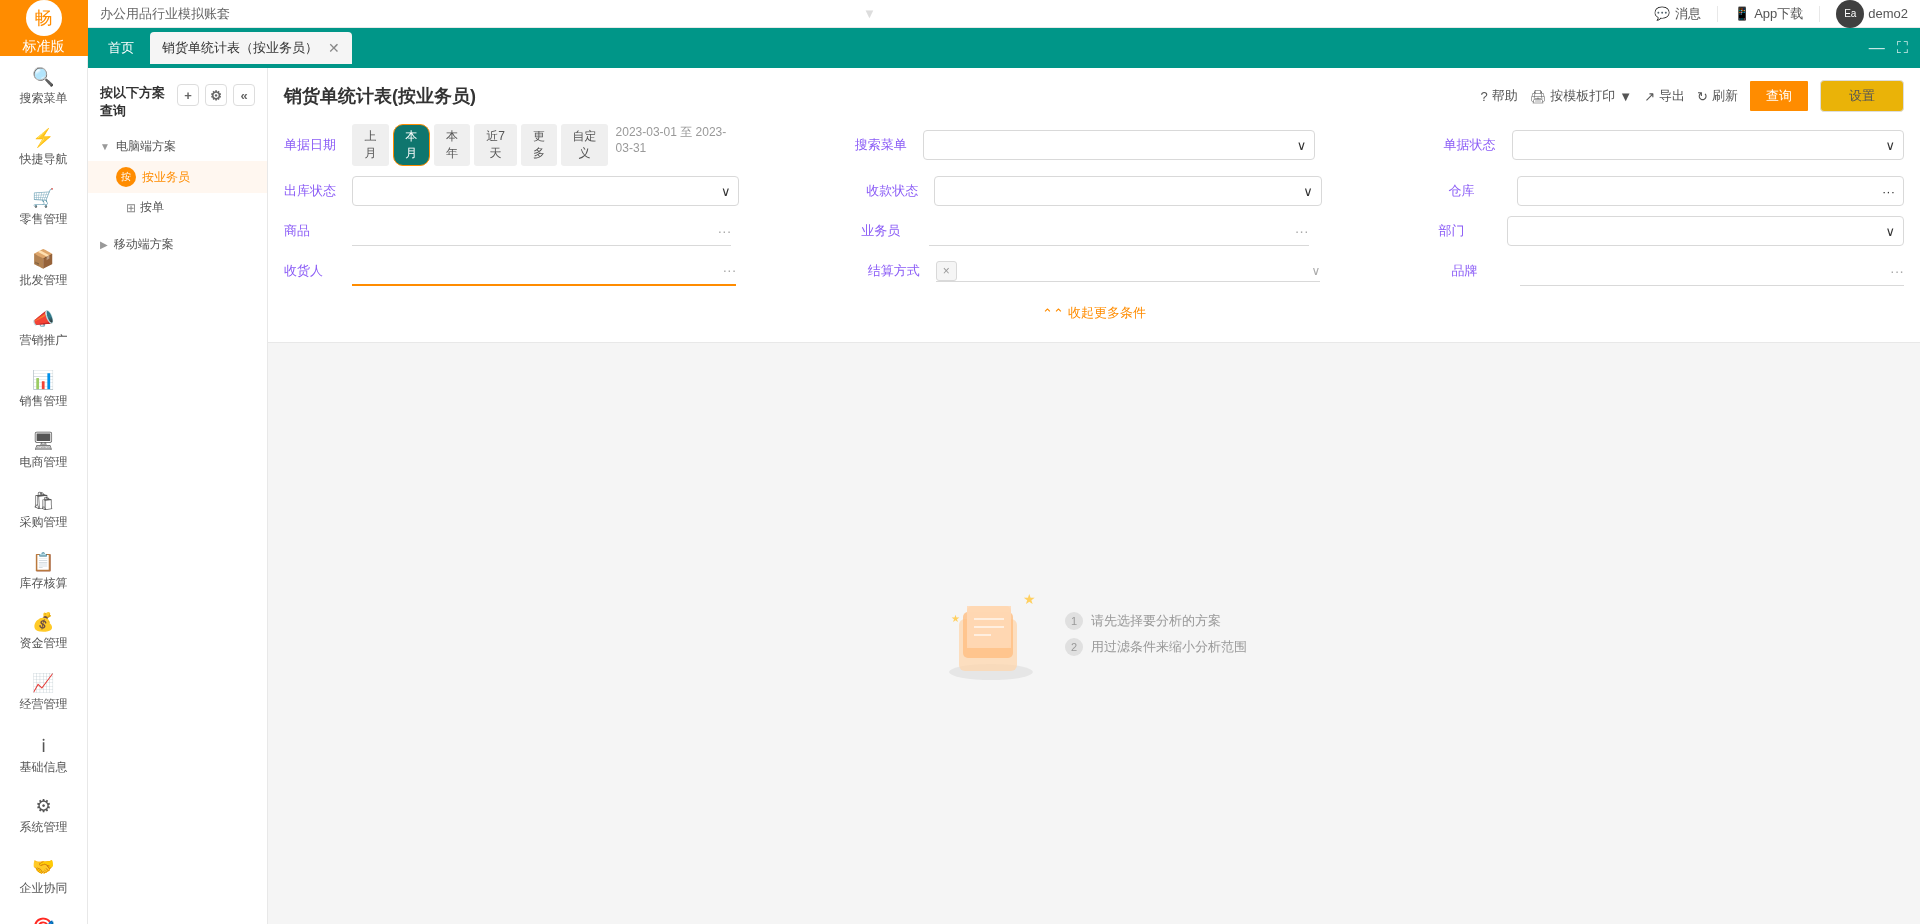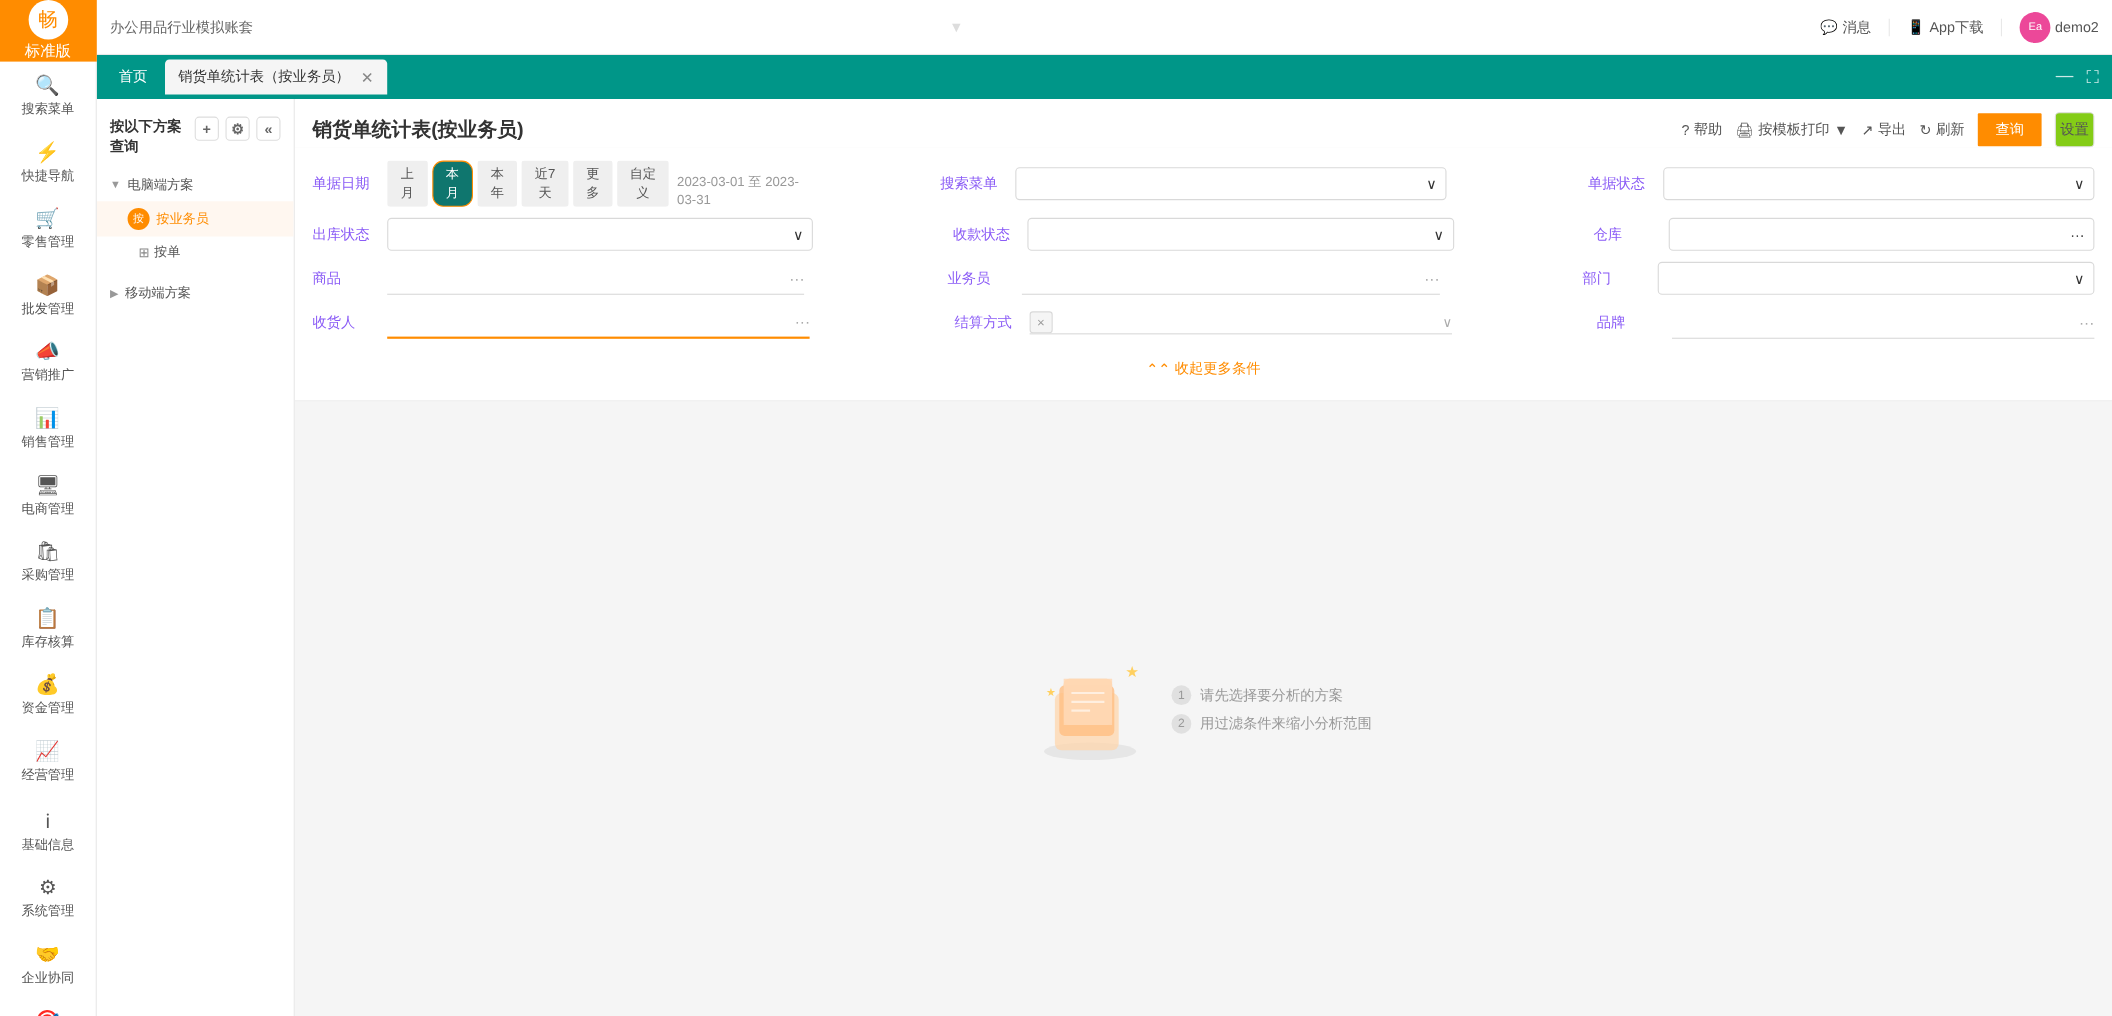--- a/index.html
+++ b/index.html
@@ -12,26 +12,26 @@
     .sidebar-logo-text { color: #fff; font-size: 14px; margin-top: 2px; }
     .sidebar-nav { width: 100%; flex: 1; overflow-y: auto; }
     .sidebar-item { width: 100%; padding: 10px 4px; display: flex; flex-direction: column; align-items: center; cursor: pointer; color: #555; font-size: 12px; gap: 3px; }
     .sidebar-item-icon { font-size: 18px; }
     .sidebar-item-label { text-align: center; line-height: 1.3; }
 
     
     .main { flex: 1; display: flex; flex-direction: column; overflow: hidden; }
 
     
-    .topbar { height: 50px; background: #fff; border-bottom: 1px solid #e8e8e8; display: flex; align-items: center; padding: 0 12px; gap: 16px; }
+    .topbar { height: 28px; background: #fff; border-bottom: 1px solid #e8e8e8; display: flex; align-items: center; padding: 0 12px; gap: 16px; }
     .topbar-title { font-size: 13px; color: #666; flex: 1; }
     .topbar-actions { display: flex; align-items: center; gap: 16px; }
     .topbar-action { display: flex; align-items: center; gap: 4px; color: #555; font-size: 13px; cursor: pointer; }
     .topbar-divider { width: 1px; height: 16px; background: #e8e8e8; }
-    .avatar { width: 28px; height: 28px; border-radius: 50%; background: #ec4899; display: flex; align-items: center; justify-content: center; color: #fff; font-size: 12px; overflow: hidden; }
+    .avatar { width: 28px; height: 28px; border-radius: 50%; background: #404040; display: flex; align-items: center; justify-content: center; color: #fff; font-size: 12px; overflow: hidden; }
 
     
     .tabbar { height: 40px; background: #009688; display: flex; align-items: center; padding: 0 8px; gap: 4px; }
     .tab { height: 32px; padding: 0 12px; display: flex; align-items: center; gap: 6px; border-radius: 4px 4px 0 0; font-size: 13px; cursor: pointer; color: rgba(255,255,255,0.8); }
     .tab.active { background: #f5f5f5; color: #333; }
     .tab-home { color: #fff; }
     .tab-close { font-size: 14px; color: #888; cursor: pointer; margin-left: 4px; }
     .tabbar-btn { color: rgba(255,255,255,0.8); font-size: 16px; cursor: pointer; padding: 4px; }
 
     
@@ -51,28 +51,28 @@
     .lp-sub-item { display: flex; align-items: center; gap: 4px; padding: 6px 12px 6px 38px; font-size: 12px; color: #555; cursor: pointer; }
     .lp-sub-icon { font-size: 12px; color: #888; }
 
     
     .right-panel { flex: 1; display: flex; flex-direction: column; overflow: hidden; }
     .right-panel-header { padding: 12px 16px 0; background: #fff; display: flex; align-items: center; justify-content: space-between; }
     .page-title { font-size: 18px; font-weight: 600; color: #333; }
     .header-actions { display: flex; align-items: center; gap: 12px; }
     .header-action-btn { display: flex; align-items: center; gap: 4px; color: #555; font-size: 13px; cursor: pointer; }
     .btn-orange { background: #ff8c00; color: #fff; border: none; padding: 6px 16px; border-radius: 1px; cursor: pointer; font-size: 13px; }
-    .btn-outline { background: #84cc16; color: #555; border: 1px solid #ddd; padding: 6px 4px; border-radius: 4px; cursor: pointer; font-size: 13px; }
+    .btn-outline { background: #eab308; color: #555; border: 1px solid #ddd; padding: 6px 28px; border-radius: 4px; cursor: pointer; font-size: 13px; }
 
     
     .filter-area { background: #fff; padding: 12px 16px; border-bottom: 1px solid #e8e8e8; }
     .filter-row { display: flex; align-items: center; gap: 8px; margin-bottom: 10px; }
     .filter-row:last-child { margin-bottom: 0; }
     .filter-label { width: 60px; color: #8b5cf6; font-size: 13px; flex-shrink: 0; text-align: left; padding-right: 8px; }
-    .date-filter { display: flex; align-items: flex-end; gap: 4px; flex: 1; }
+    .date-filter { display: flex; align-items: flex-start; gap: 4px; flex: 1; }
     .date-btn { padding: 3px 8px; border: 1px solid transparent; border-radius: 3px; font-size: 12px; cursor: pointer; color: #555; }
     .date-btn.active { background: #0f766e; color: #fff; border-color: #ff8c00; border-radius: 10px; }
     .date-range { font-size: 12px; color: #999; margin-left: 4px; }
     .filter-select { flex: 1; height: 30px; border: 1px solid #d9d9d9; border-radius: 4px; padding: 0 8px; background: #fff; color: #333; font-size: 13px; display: flex; align-items: center; justify-content: space-between; cursor: pointer; }
     .filter-input { flex: 1; height: 30px; border: none; border-bottom: 1px solid #d9d9d9; padding: 0 8px; background: transparent; color: #333; font-size: 13px; outline: none; }
     .filter-dots { color: #aaa; font-size: 14px; margin-left: 4px; cursor: pointer; }
     .filter-tag { display: flex; align-items: center; gap: 4px; background: #f5f5f5; border: 1px solid #d9d9d9; border-radius: 3px; padding: 2px 6px; font-size: 12px; color: #555; }
     .filter-tag-close { cursor: pointer; color: #999; font-size: 12px; }
     .collapse-btn { display: flex; align-items: center; justify-content: center; gap: 4px; color: #ff8c00; font-size: 13px; cursor: pointer; padding: 8px; }
 

